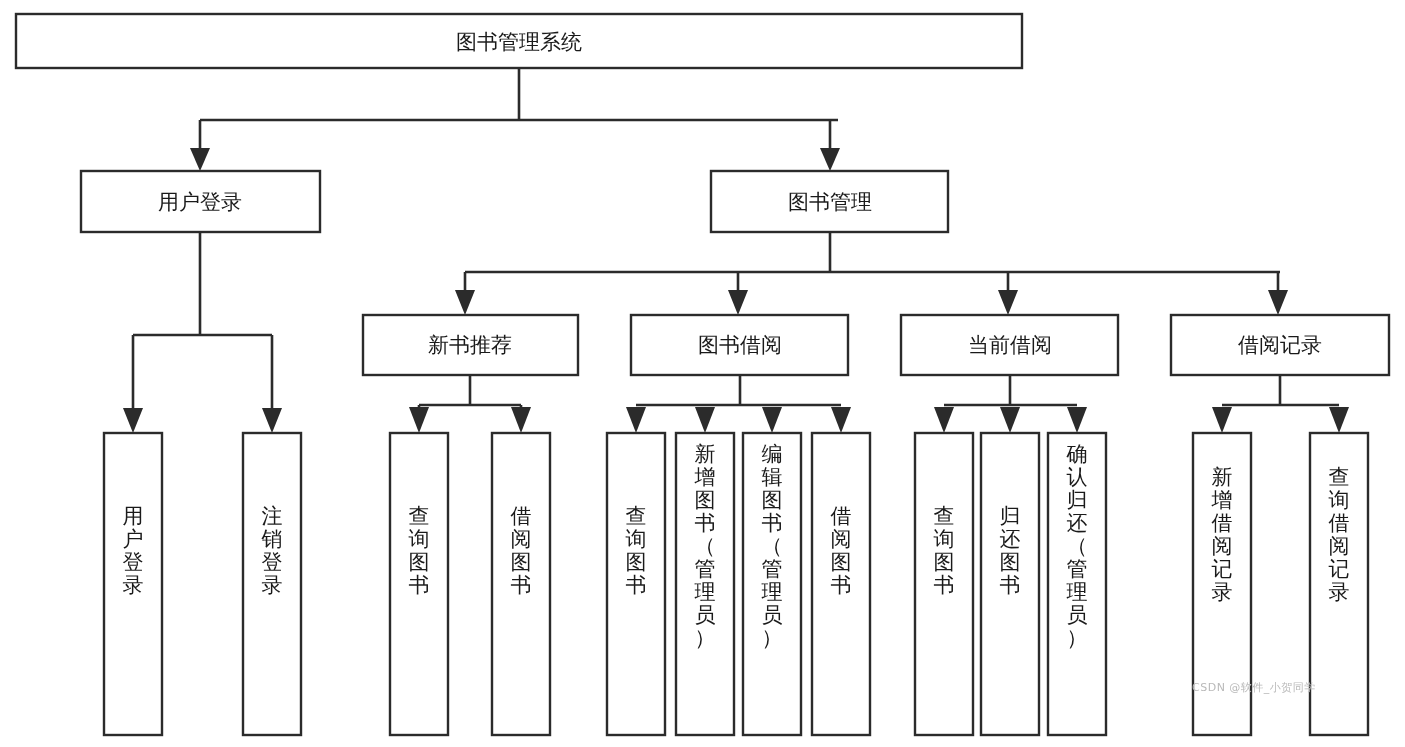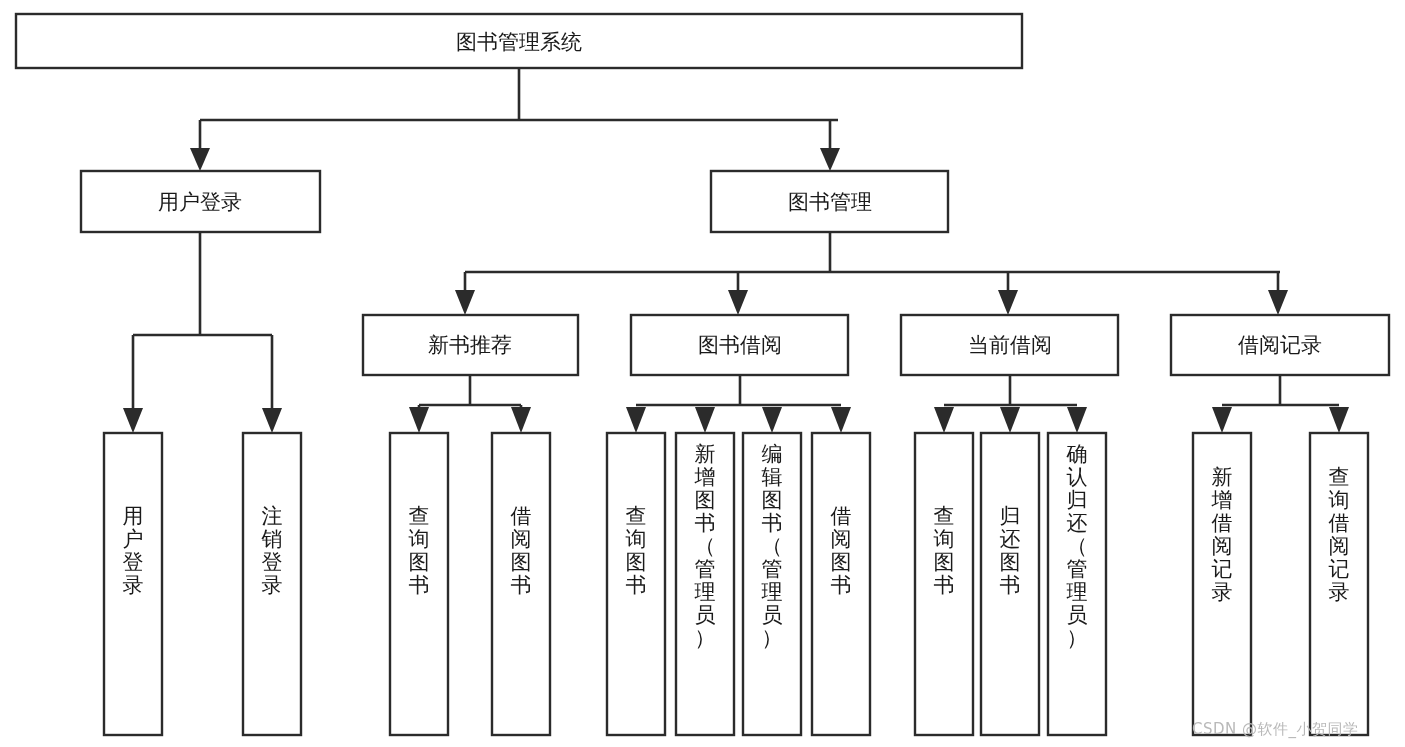--- a/index.html
+++ b/index.html
@@ -55,23 +55,23 @@
     font-size: 21px;
     line-height: 23px;
     color: #1a1a1a;
     text-align: center;
     white-space: pre-line;
     pointer-events: none;
   }
   .watermark {
     position: absolute;
     left: 1192px;
-    top: 720px;
-    font-family: "DejaVu Sans", "Liberation Sans", sans-serif;
-    font-size: 15px;
+    top: 680px;
+    font-family: "DejaVu Sans", "Liberation Sans", sans-serif;
+    font-size: 11px;
     color: #b9b9b9;
     white-space: nowrap;
     letter-spacing: 0.5px;
   }
 </style>
 </head>
 <body>
 
 <div id="diagram-root">
 

